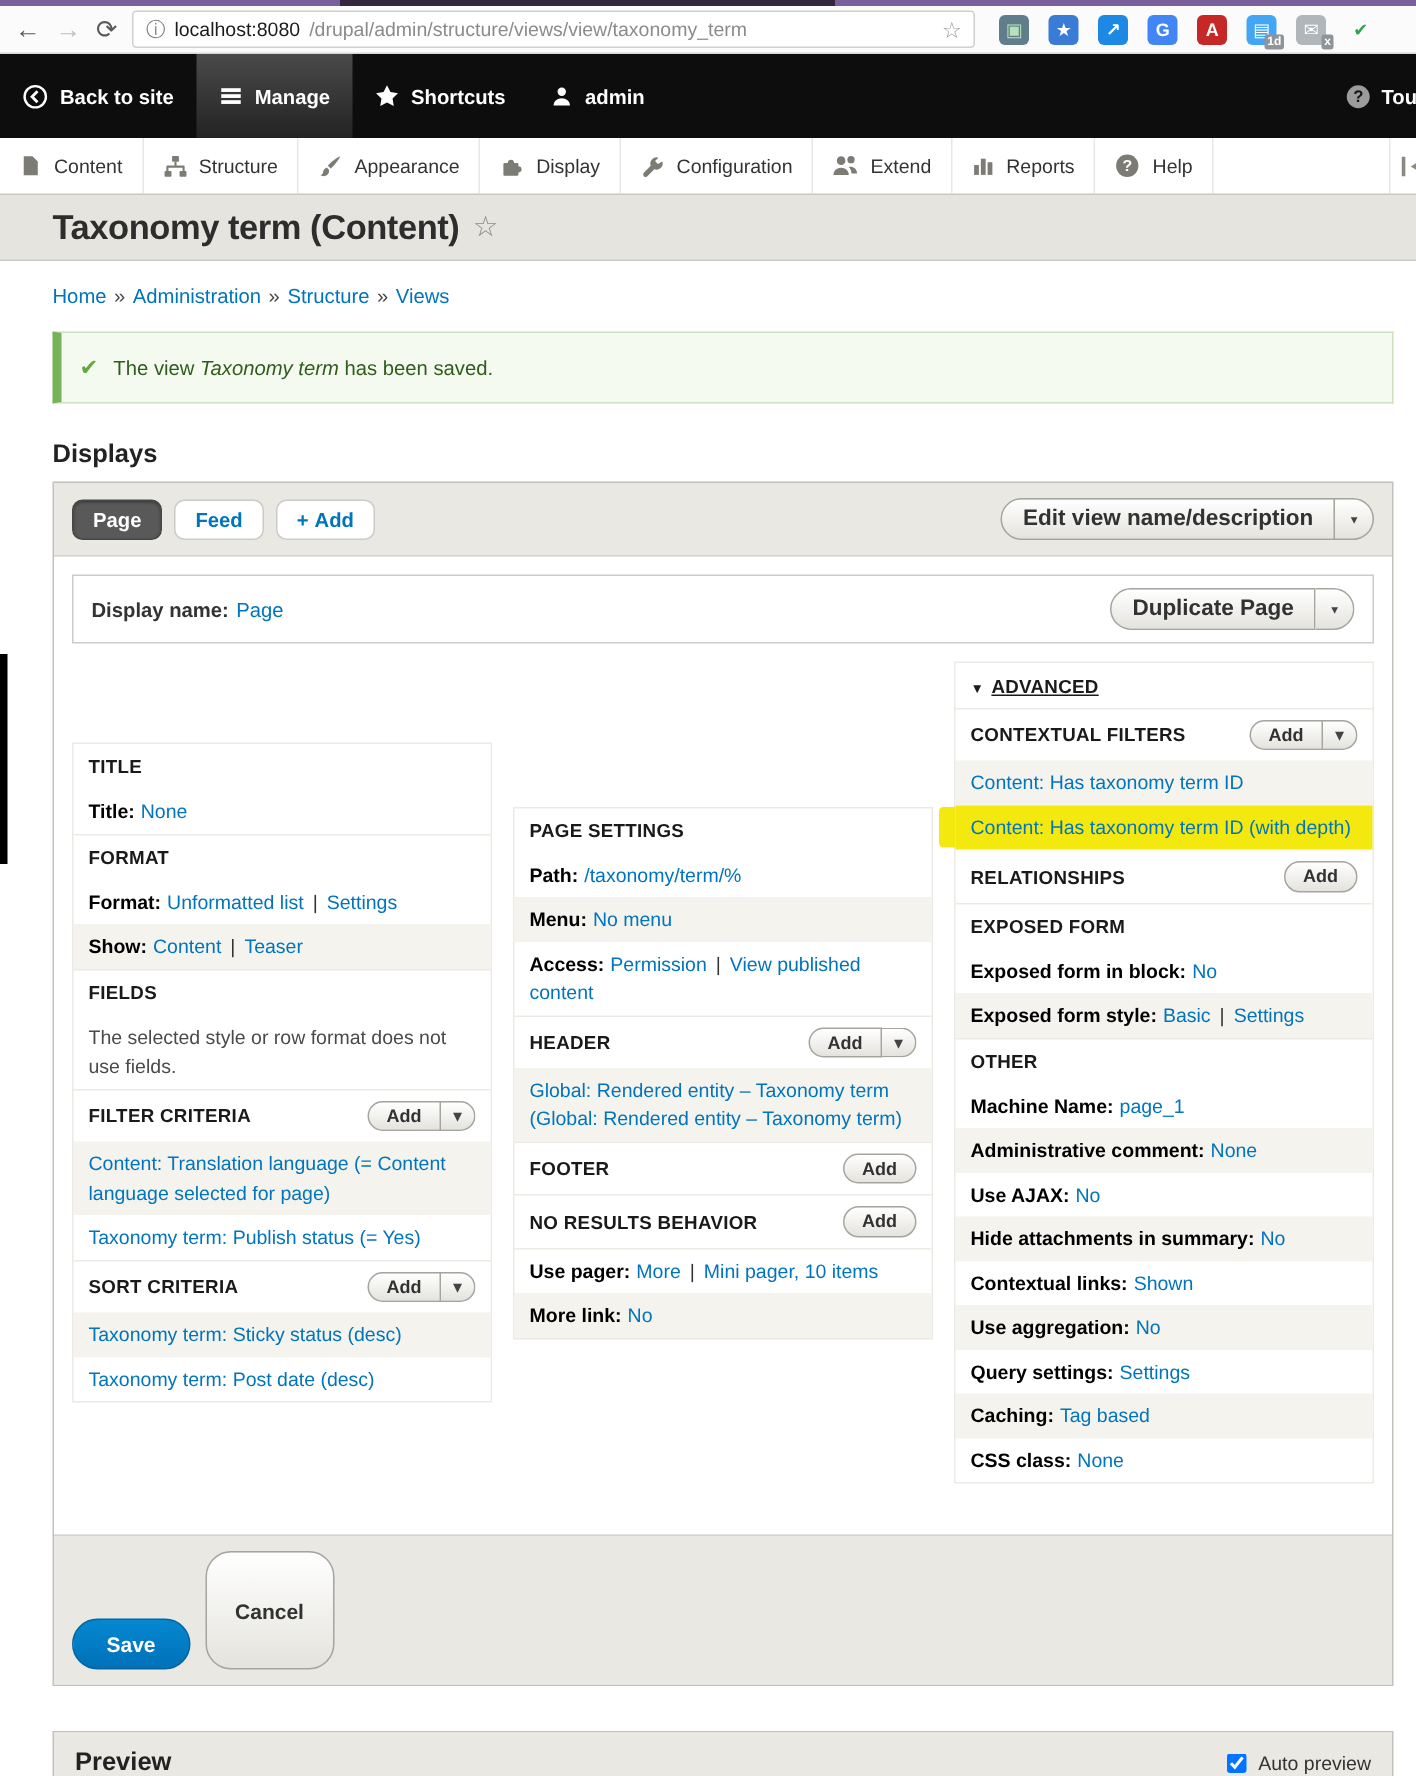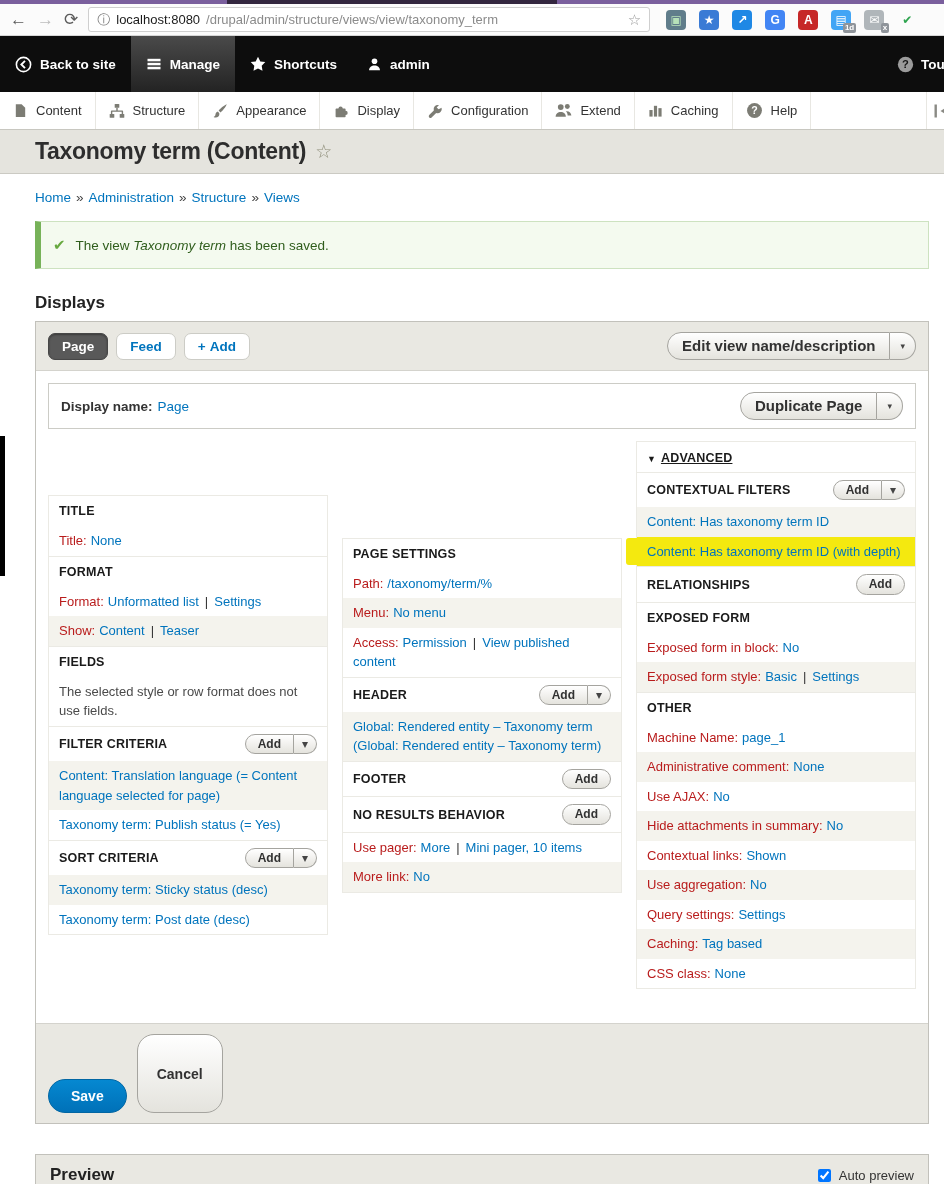--- a/index.html
+++ b/index.html
@@ -95,21 +95,21 @@
   .sec + .sec { border-top:1px solid #ebeae4; }
   .sec-h { display:flex; align-items:center; justify-content:space-between; padding:7px 10px; min-height:30px; }
   .sec-t { font-weight:bold; font-size:12.5px; color:#1a1a1a; letter-spacing:0.2px; }
   .sec-t.coll { text-decoration:underline; cursor:pointer; }
   .caret { font-size:9px; margin-right:5px; color:#1a1a1a; }
   .row { padding:5px 10px; font-size:13px; line-height:1.5; }
   .row.striped { background:#f4f3ed; }
   .row.hl { background:#f4e90f; position:relative; }
   .row.hl::before { content:""; position:absolute; left:-11px; top:1px; bottom:1px; width:11px;
     background:#f4e90f; border-radius:3px 0 0 3px; }
-  .row-label { font-weight:normal; color:#b91c1c; margin-right:4px; }
+  .row-label { font-weight:bold; color:#000000; margin-right:4px; }
   .row-link { color:#0074bd; cursor:pointer; }
   .row-sep { color:#333; padding:0 6px; }
   .row-text { color:#4a4a4a; }
 
   .dfoot { background:#e9e8e2; border-top:1px solid #d4d3cd; padding:10px 12px; display:flex; gap:10px; }
   .save { background:linear-gradient(#0588d1,#0071b8); border:1px solid #0166a3; color:#fff;
     font-weight:bold; font-size:14px; padding:8px 22px; border-radius:17px; font-family:inherit; cursor:pointer;margin-top:45px; }
   .cancel { background:linear-gradient(#ffffff,#e4e3dd); border:1px solid #a5a49f; color:#323232;
     font-weight:bold; font-size:14px; padding:8px 19px; border-radius:17px; font-family:inherit; cursor:pointer; }
 
@@ -268,21 +268,21 @@
         <span>Extend</span>
       </div>
       <div class="menu-item">
         <span class="icon">
           <svg viewBox="0 0 16 16" width="15" height="15" fill="currentColor">
             <rect x="1.5" y="7.5" width="3.4" height="7"></rect>
             <rect x="6.3" y="3" width="3.4" height="11.5"></rect>
             <rect x="11.1" y="5.5" width="3.4" height="9"></rect>
           </svg>
         </span>
-        <span>Caching</span>
+        <span>Reports</span>
       </div>
       <div class="menu-item">
         <span class="icon">
           <svg viewBox="0 0 16 16" width="17" height="17">
             <circle cx="8" cy="8" r="7" fill="#7c7c74"></circle>
             <text x="8" y="11.4" text-anchor="middle" font-size="10" font-weight="bold" fill="#fff" font-family="Liberation Sans, sans-serif">?</text>
           </svg>
         </span>
         <span>Help</span>
       </div>

